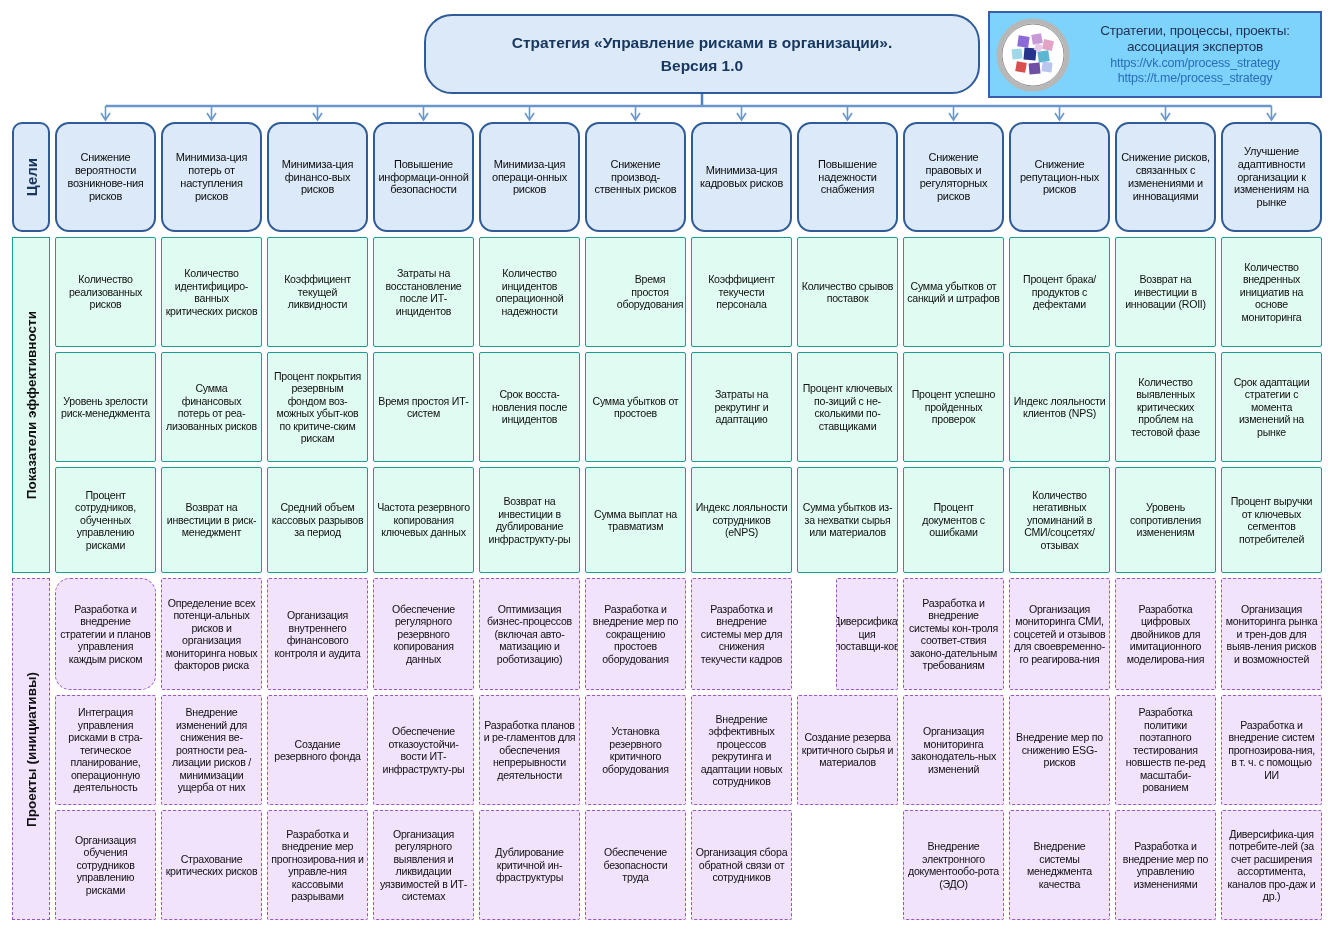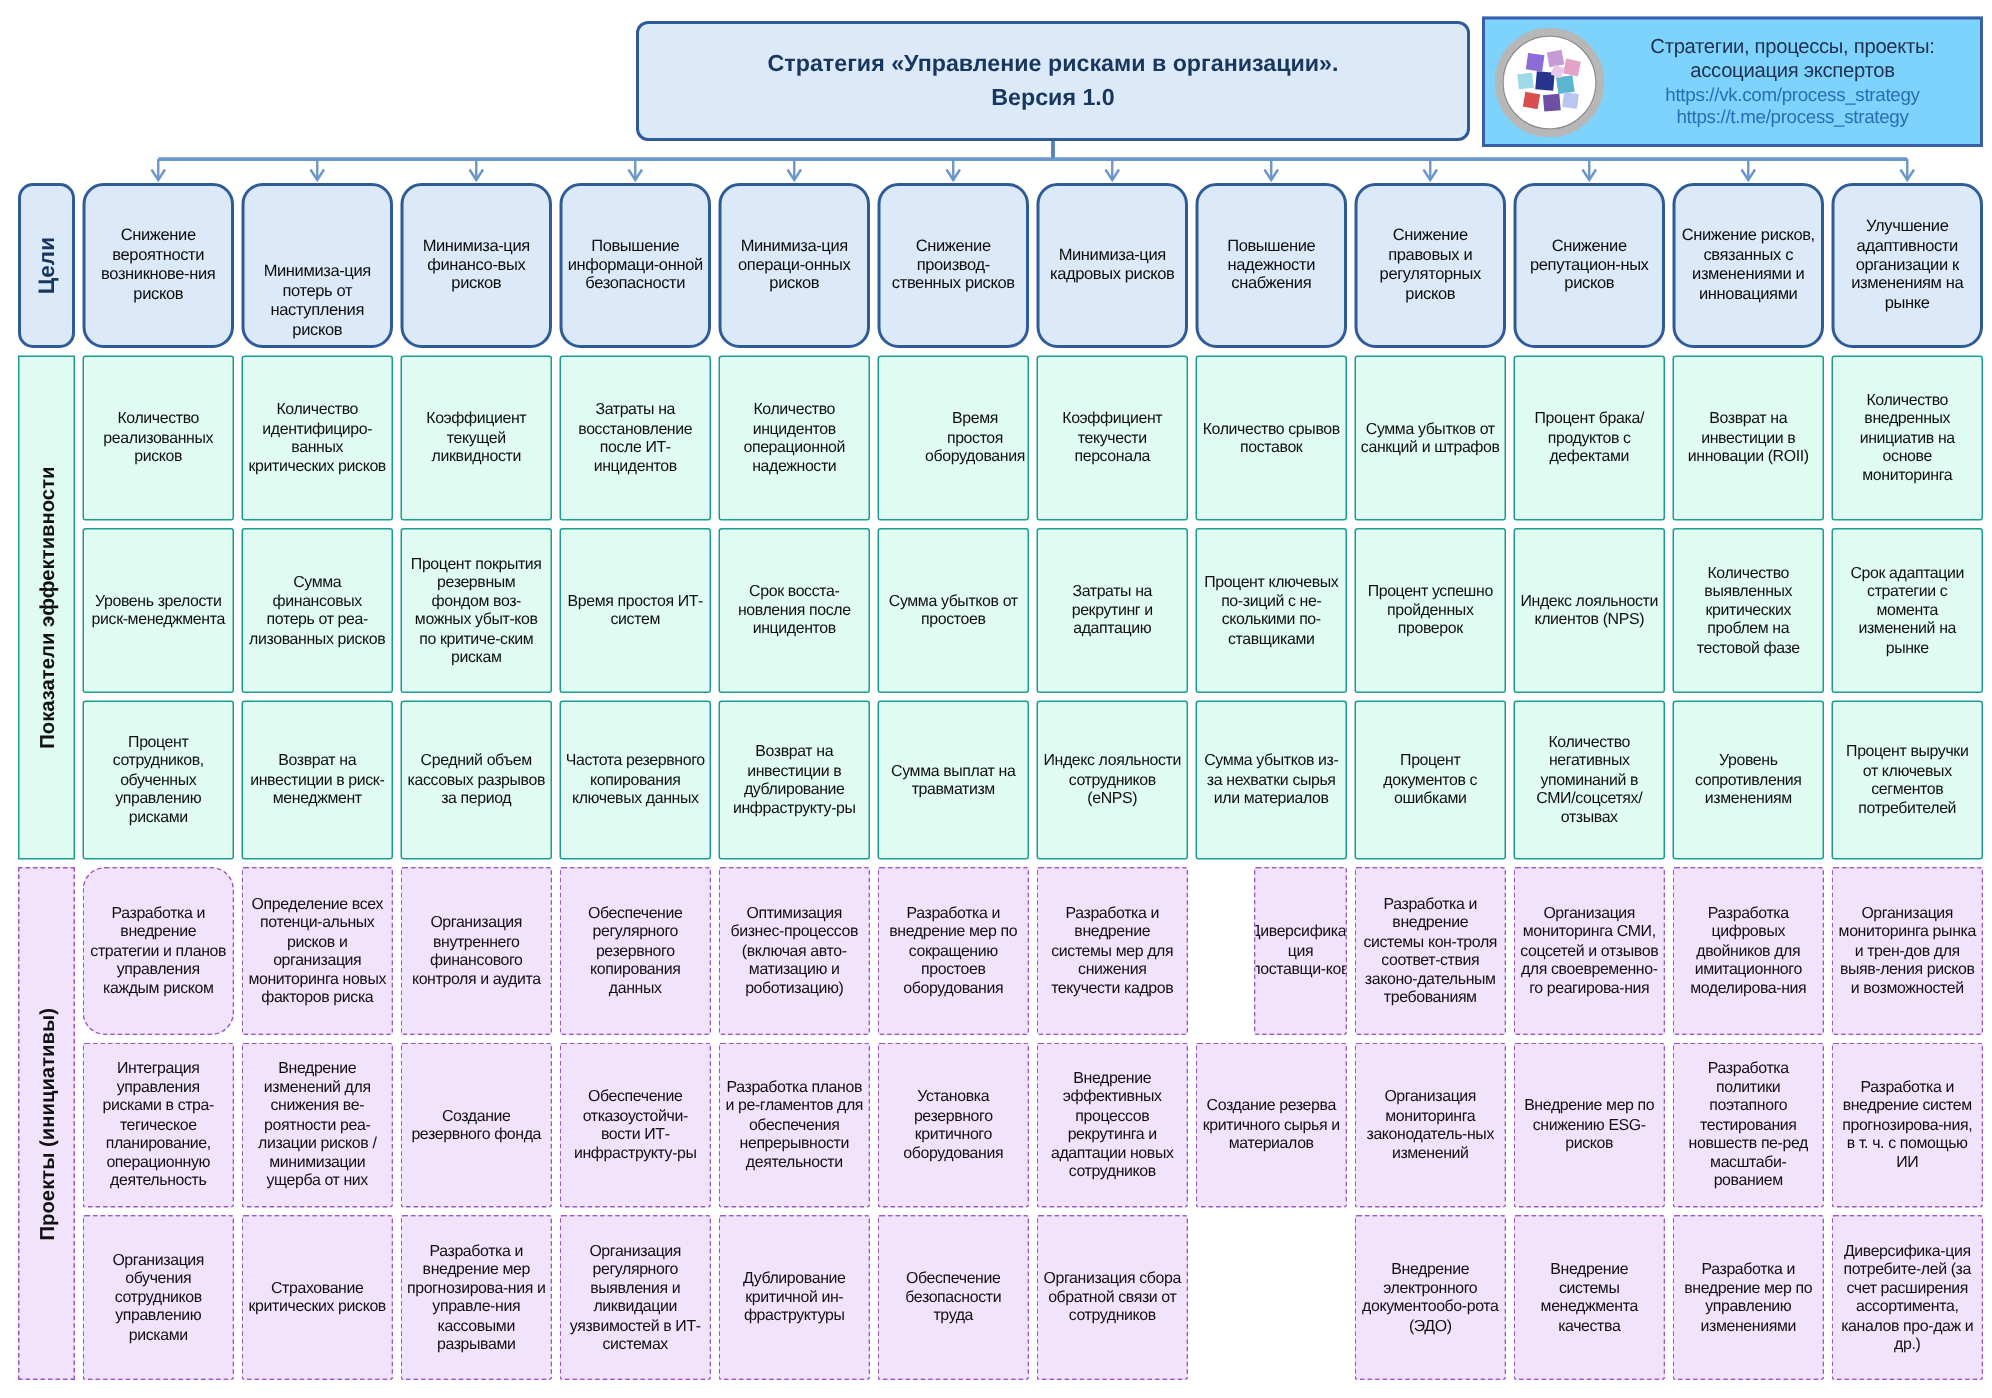--- a/index.html
+++ b/index.html
@@ -2,21 +2,21 @@
 <html lang="ru"><head>
 <meta charset="utf-8">
 <style>
   html,body{margin:0;padding:0;background:#fff;}
   body{font-family:"Liberation Sans","DejaVu Sans",sans-serif;}
   .canvas{position:relative;width:1328px;height:932px;background:#fff;overflow:hidden;}
 
   
   .title-box{
     position:absolute;left:424px;top:14px;width:556px;height:80px;
-    background:#dbe9f8;border:2.5px solid #2f5c99;border-radius:8px;
+    background:#dbe9f8;border:2.5px solid #2f5c99;border-radius:28px;
     display:flex;flex-direction:column;align-items:center;justify-content:center;
     color:#17375e;font-weight:bold;font-size:15.5px;line-height:1.5;text-align:center;
     box-sizing:border-box;z-index:2;
   }
   .brand-box{
     position:absolute;left:988px;top:11px;width:334px;height:87px;
     background:#7dd3fc;border:2px solid #3b5ea9;box-sizing:border-box;
     display:flex;align-items:center;gap:6px;padding:4px 6px;z-index:2;
   }
   .brand-text{flex:1;display:flex;flex-direction:column;align-items:center;justify-content:center;
@@ -130,21 +130,21 @@
     <div class="label ind-label">
       <span>Показатели эффективности</span>
     </div>
     <div class="label proj-label">
       <span>Проекты (инициативы)</span>
     </div>
 
   <div class="cell goal" style="grid-area: 1 / 2;">
         <span>Снижение вероятности возникнове-ния рисков</span>
       </div>
-      <div class="cell goal" style="grid-area: 1 / 3; align-items: flex-end;">
+      <div class="cell goal" style="grid-area: 1 / 3;">
         <span>Минимиза-ция потерь от наступления рисков</span>
       </div>
       <div class="cell goal" style="grid-area: 1 / 4;">
         <span>Минимиза-ция финансо-вых рисков</span>
       </div>
       <div class="cell goal" style="grid-area: 1 / 5;">
         <span>Повышение информаци-онной безопасности</span>
       </div>
       <div class="cell goal" style="grid-area: 1 / 6;">
         <span>Минимиза-ция операци-онных рисков</span>

